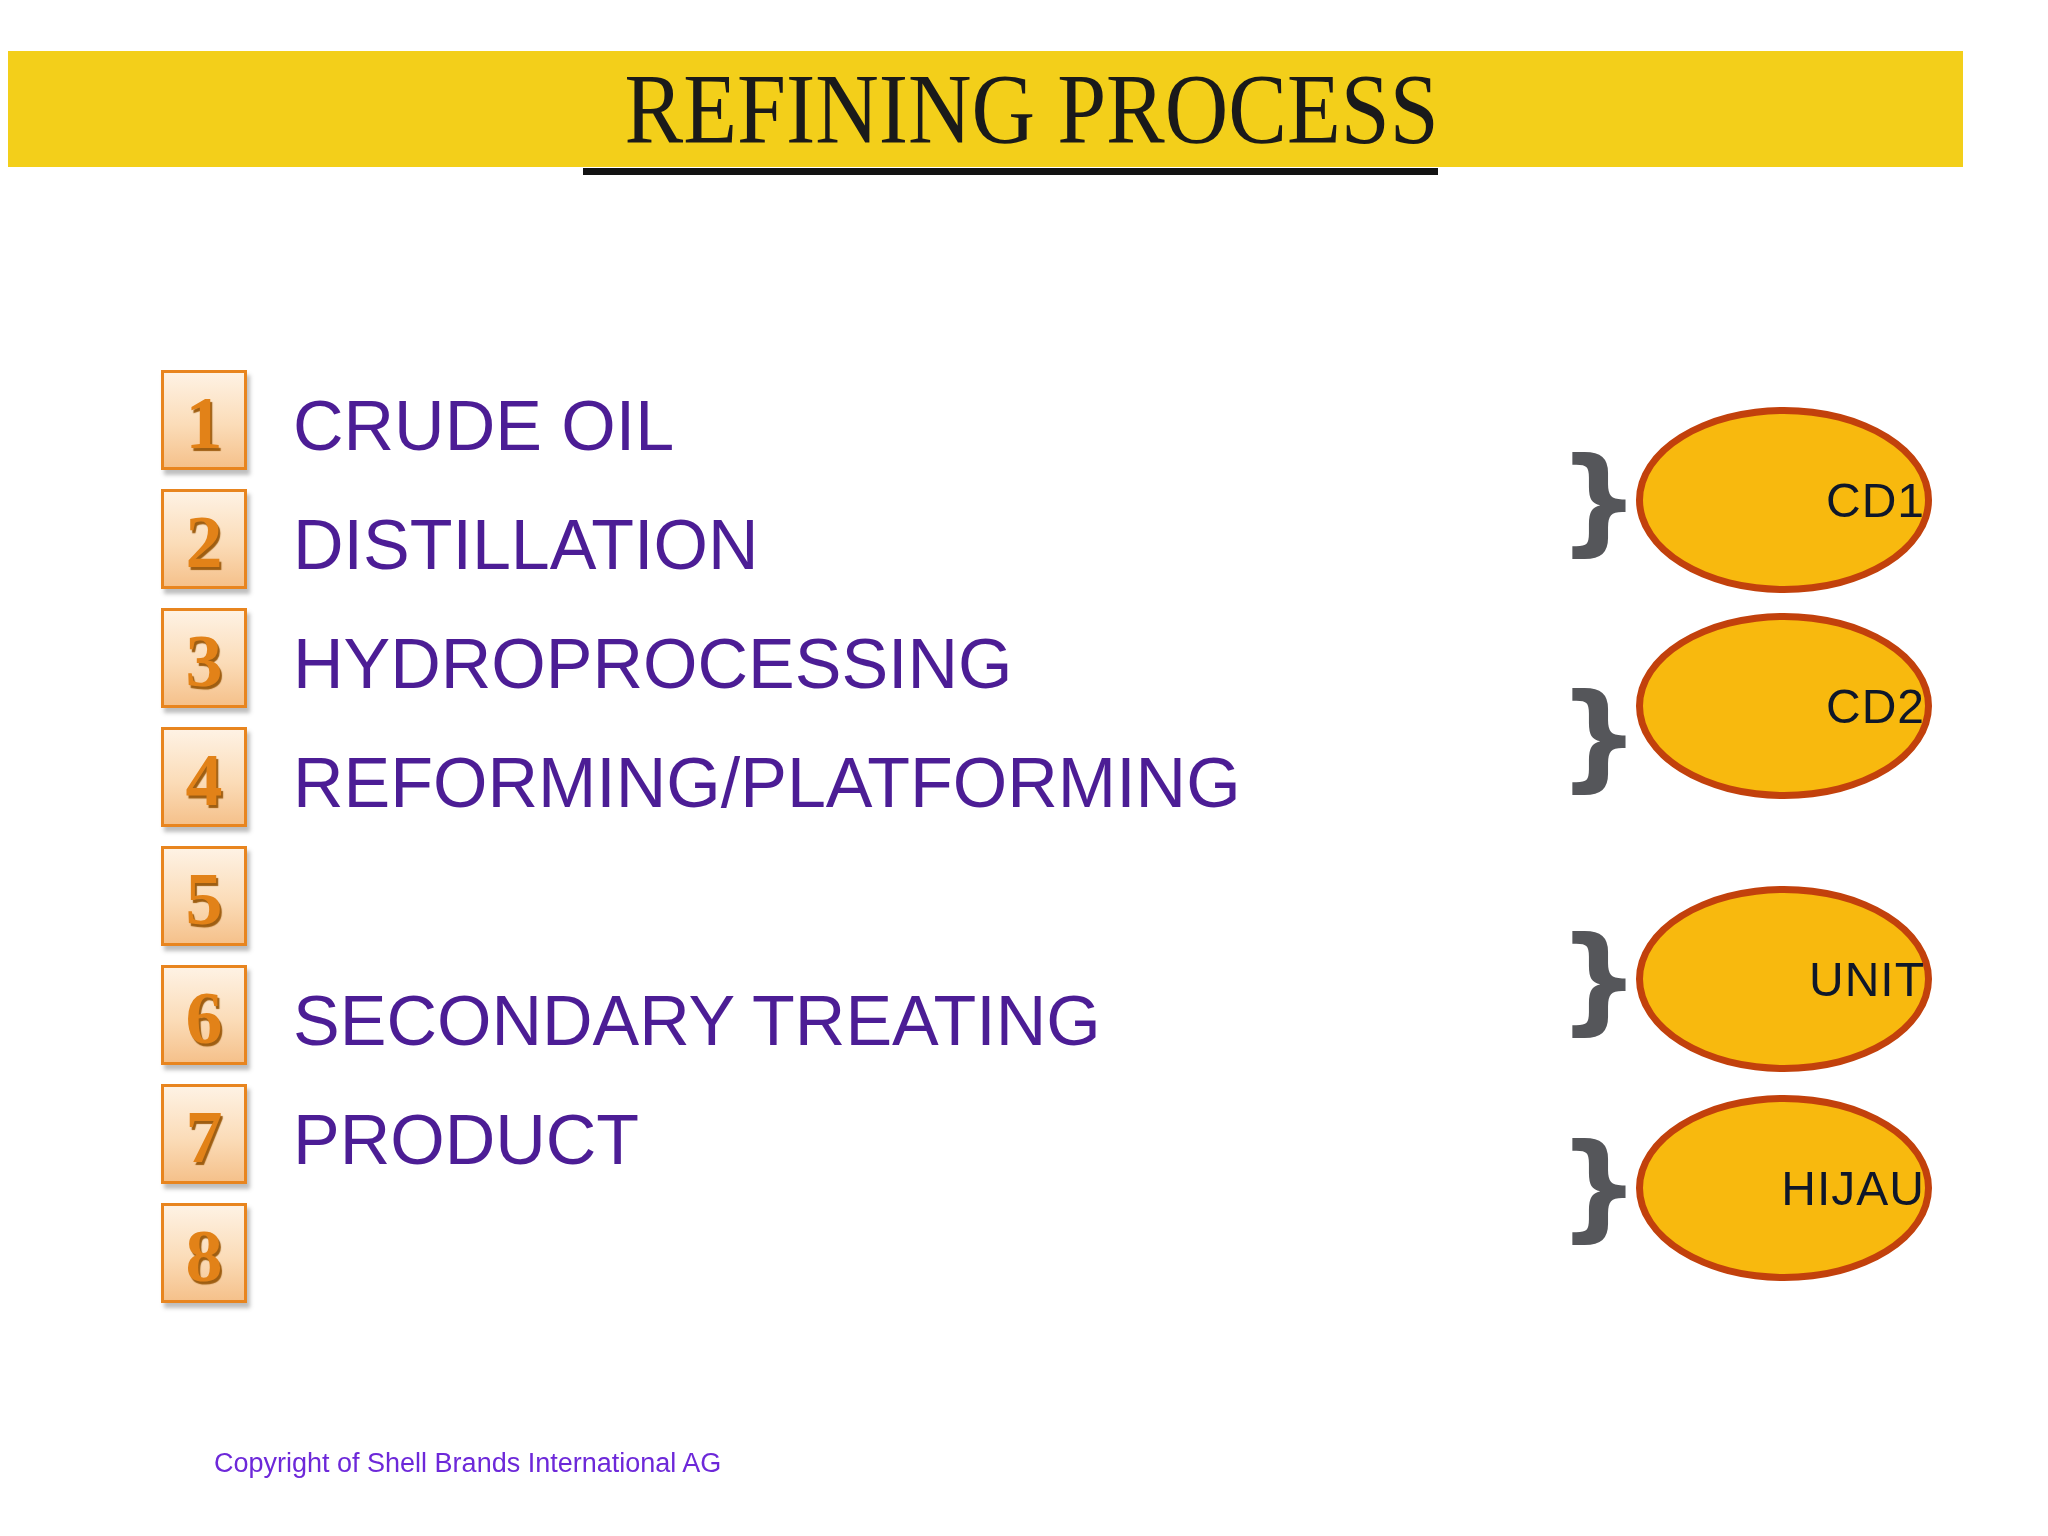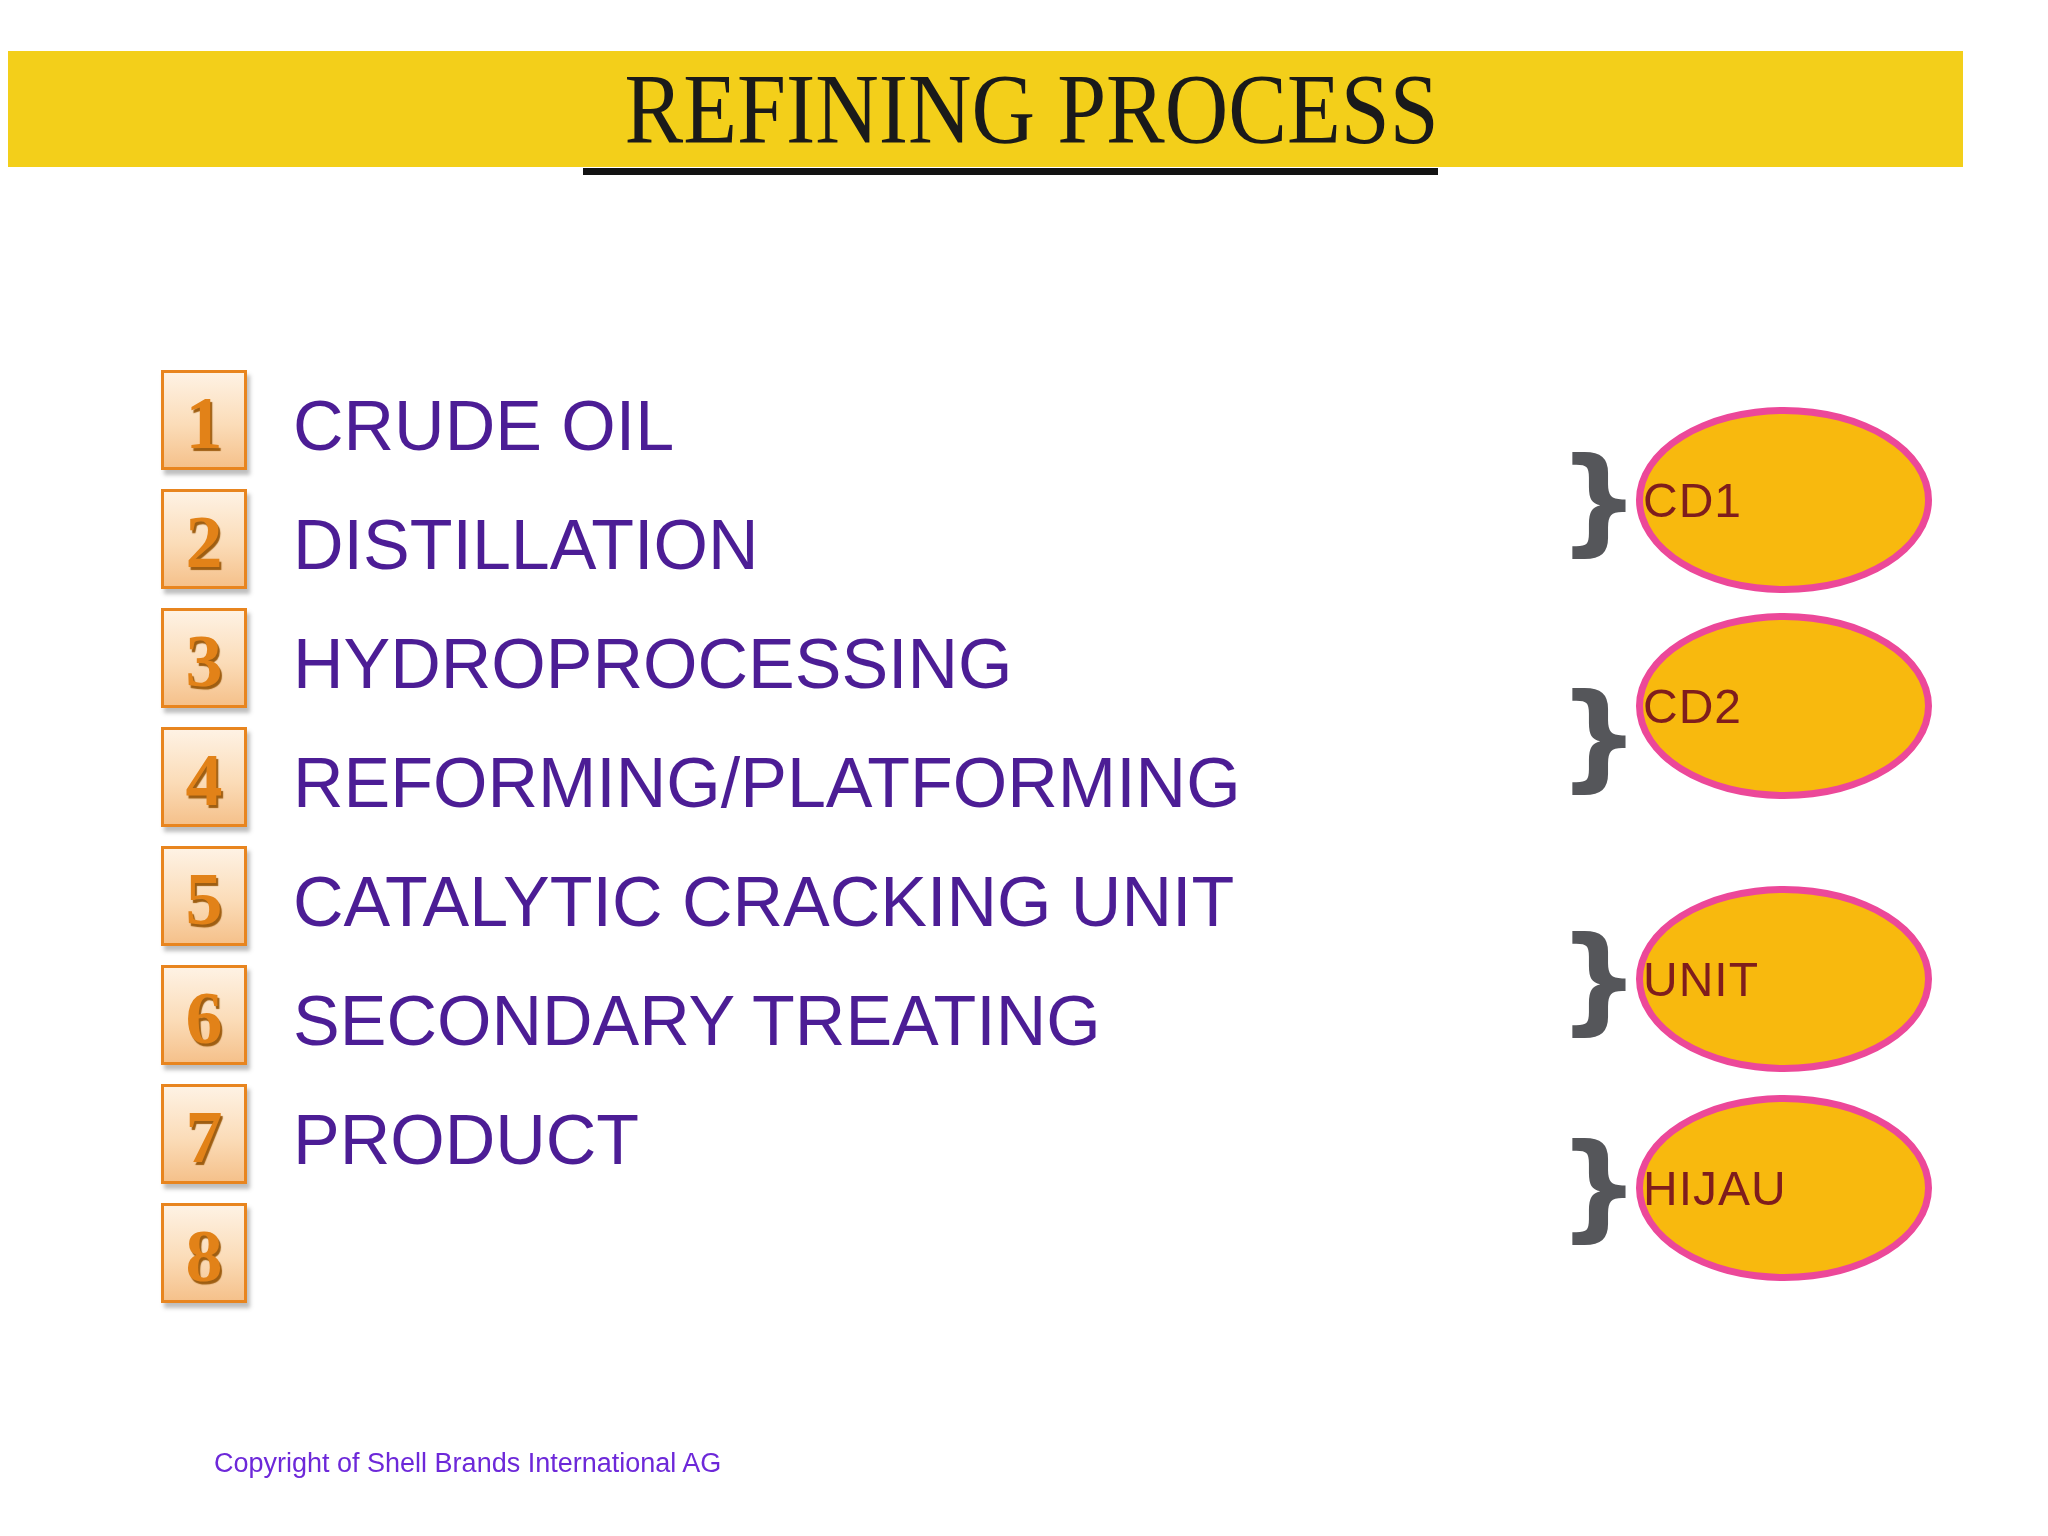--- a/index.html
+++ b/index.html
@@ -67,25 +67,25 @@
     position:absolute;left:1550px;width:70px;height:130px;
     text-align:center;
     font-family:"DejaVu Sans",sans-serif;
     font-weight:bold;
     font-size:115px;line-height:130px;
     color:#55565A;
   }
   .group .ellipse{
     position:absolute;left:1628px;width:296px;height:186px;
     box-sizing:border-box;
-    border:7px solid #ec4899;
+    border:7px solid #c2410c;
     border-radius:50%;
     background:#F8B90E;
-    display:flex;align-items:center;justify-content:flex-start;
-    font-size:48px;color:#7f1d1d;
+    display:flex;align-items:center;justify-content:flex-end;
+    font-size:48px;color:#0f172a;
     letter-spacing:1px;
   }
   .groups .group:nth-child(1) .brace{top:435px}
   .groups .group:nth-child(1) .ellipse{top:407px}
   .groups .group:nth-child(2) .brace{top:671px}
   .groups .group:nth-child(2) .ellipse{top:613px}
   .groups .group:nth-child(3) .brace{top:914px}
   .groups .group:nth-child(3) .ellipse{top:886px}
   .groups .group:nth-child(4) .brace{top:1121px}
   .groups .group:nth-child(4) .ellipse{top:1095px}
@@ -119,21 +119,20 @@
     <div class="step">
       <div class="num-box">3</div>
       <div class="step-label">HYDROPROCESSING</div>
     </div>
     <div class="step">
       <div class="num-box">4</div>
       <div class="step-label">REFORMING/PLATFORMING</div>
     </div>
     <div class="step">
       <div class="num-box">5</div>
-      <div class="step-label">CATALYTIC CRACKING UNIT</div>
     </div>
     <div class="step">
       <div class="num-box">6</div>
       <div class="step-label">SECONDARY TREATING</div>
     </div>
     <div class="step">
       <div class="num-box">7</div>
       <div class="step-label">PRODUCT</div>
     </div>
     <div class="step">

